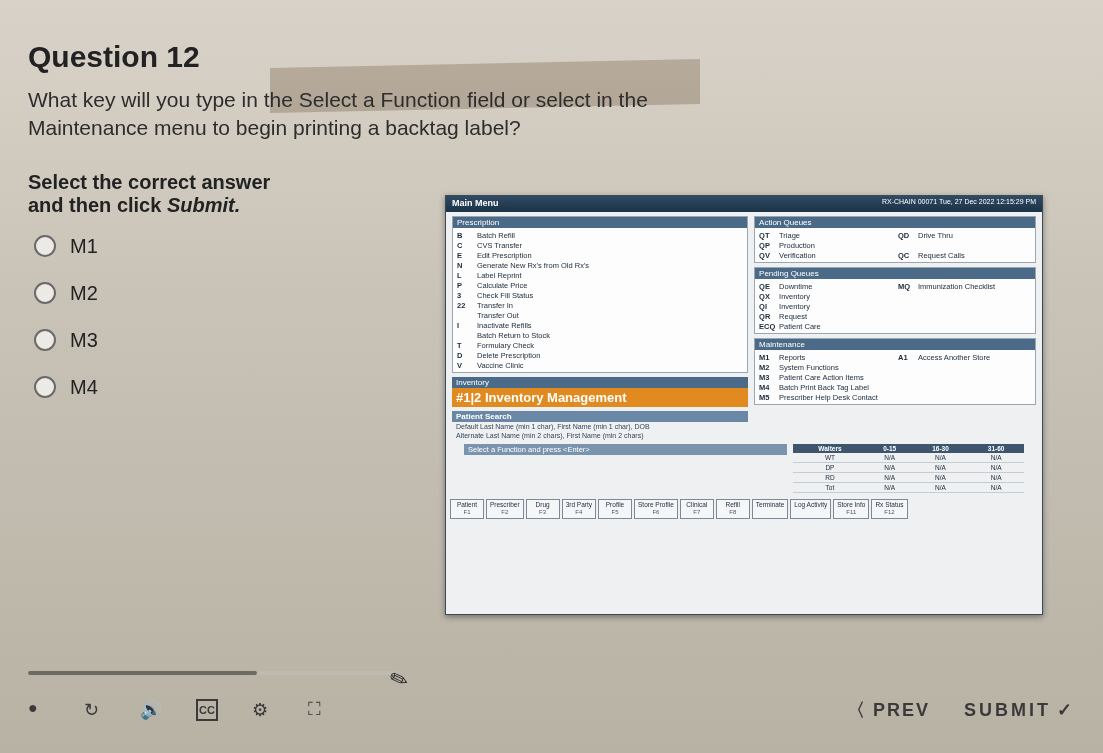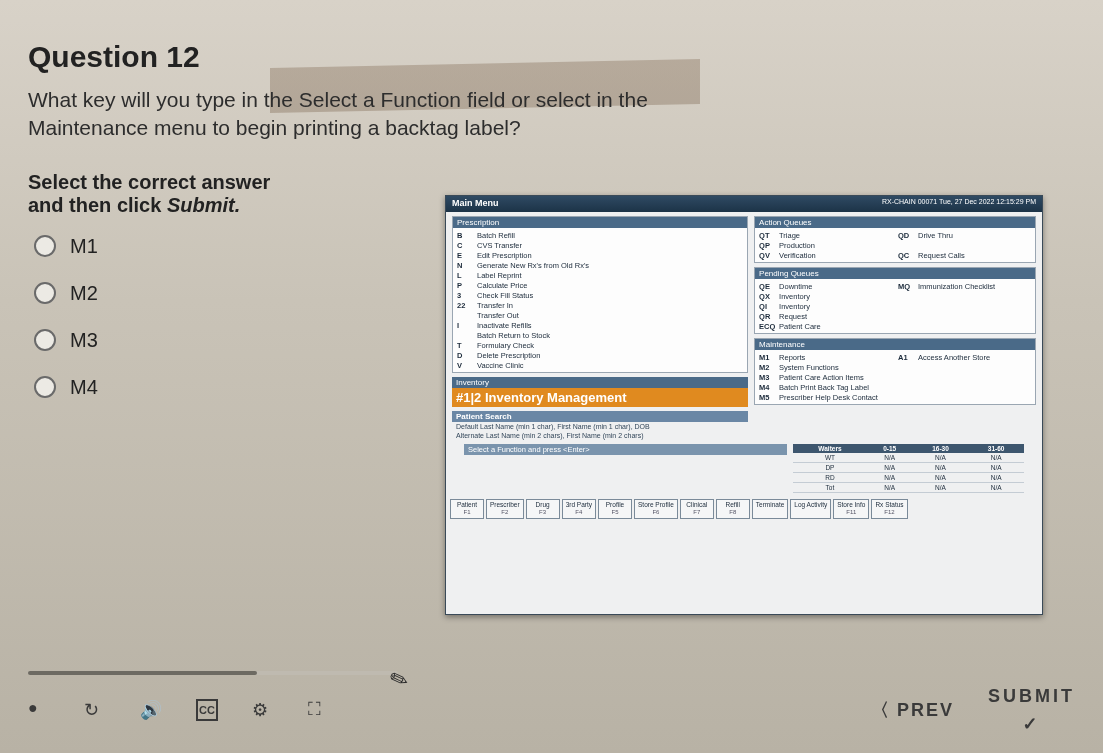--- a/index.html
+++ b/index.html
@@ -54,21 +54,21 @@
   .wtable td { border-bottom:1px solid #c4ccd4; padding:1px 2px; text-align:center;}
 
   .toolbar {
     position:absolute; left:0; right:0; bottom:18px; height:50px;
     display:flex; align-items:center; gap:34px; padding:0 28px;
     color:#3a3a3a;
   }
   .tb-spacer { flex:1; }
   .tb-btn { cursor:pointer; display:flex; align-items:center; gap:6px; font-size:18px; color:#3a3a3a;}
   .tb-btn.prev { font-weight:bold; letter-spacing:2px;}
-  .tb-btn.submit { font-weight:bold; letter-spacing:3px;flex-direction:column;}
+  .tb-btn.submit { font-weight:bold; letter-spacing:3px;}
   .icon { width:22px; height:22px; display:inline-block; }
   .progress { position:absolute; left:28px; bottom:78px; width:370px; height:4px; background:#bfbab0; border-radius:2px;}
   .progress::after{content:"";position:absolute;left:0;top:0;height:100%;width:62%;background:#6d6a62;border-radius:2px;}
   .pen { position:absolute; left:390px; bottom:60px; font-size:22px; color:#2b2b2b; transform:rotate(-20deg);}
 </style>
 </head>
 <body>
 
 <div class="bg-building"></div>
 

